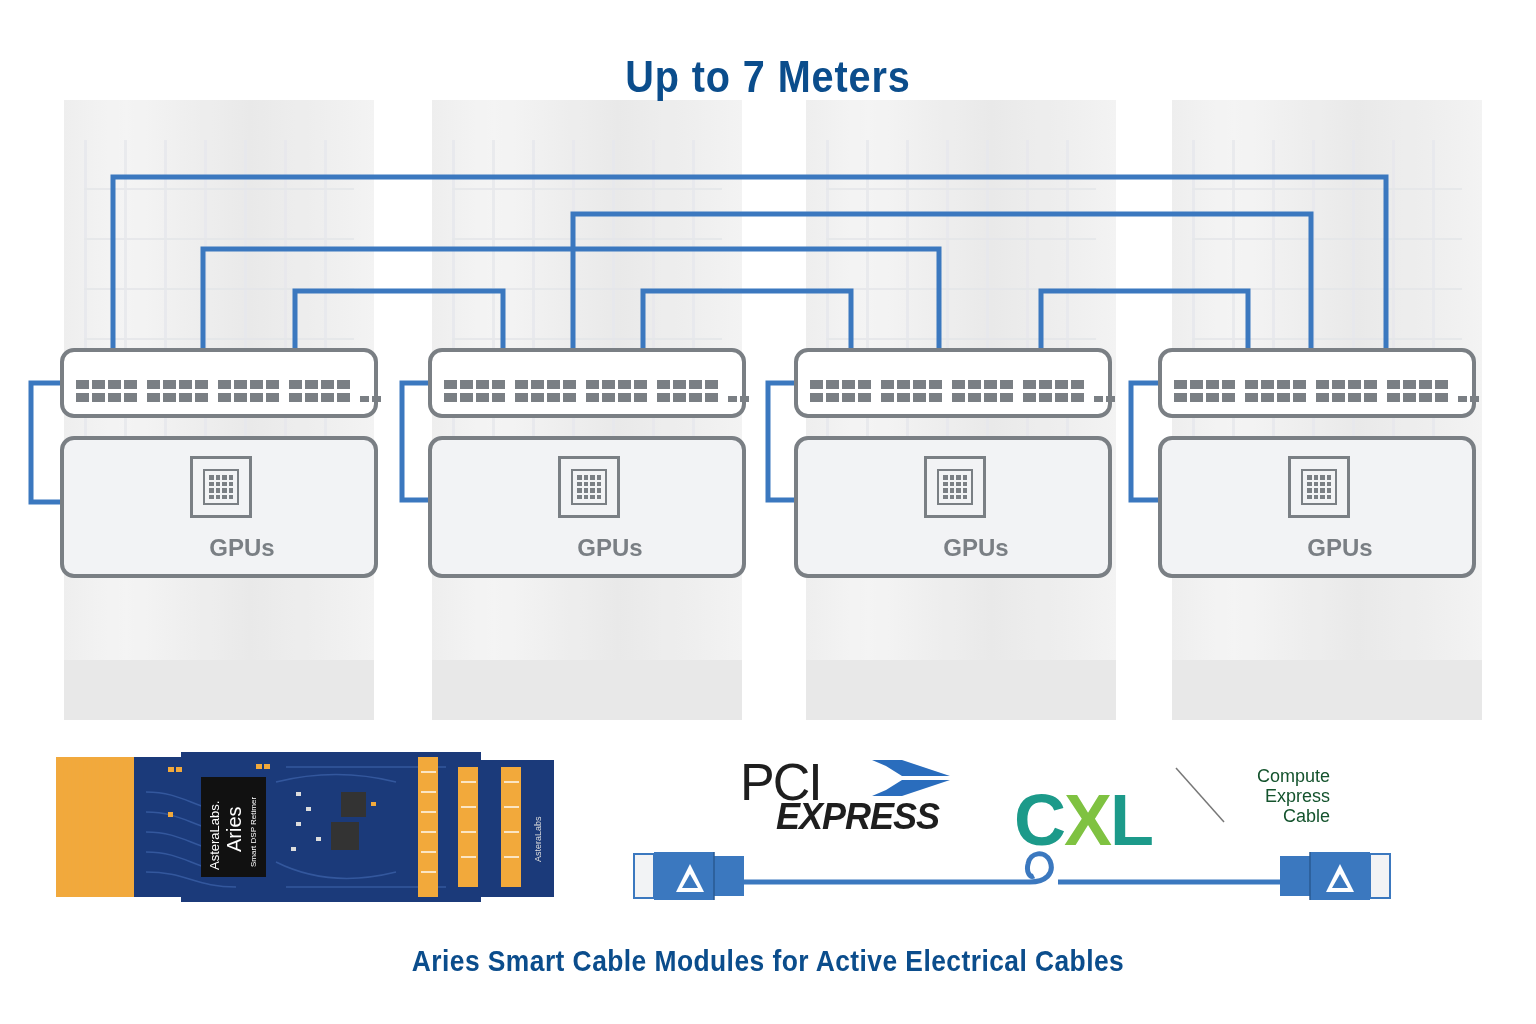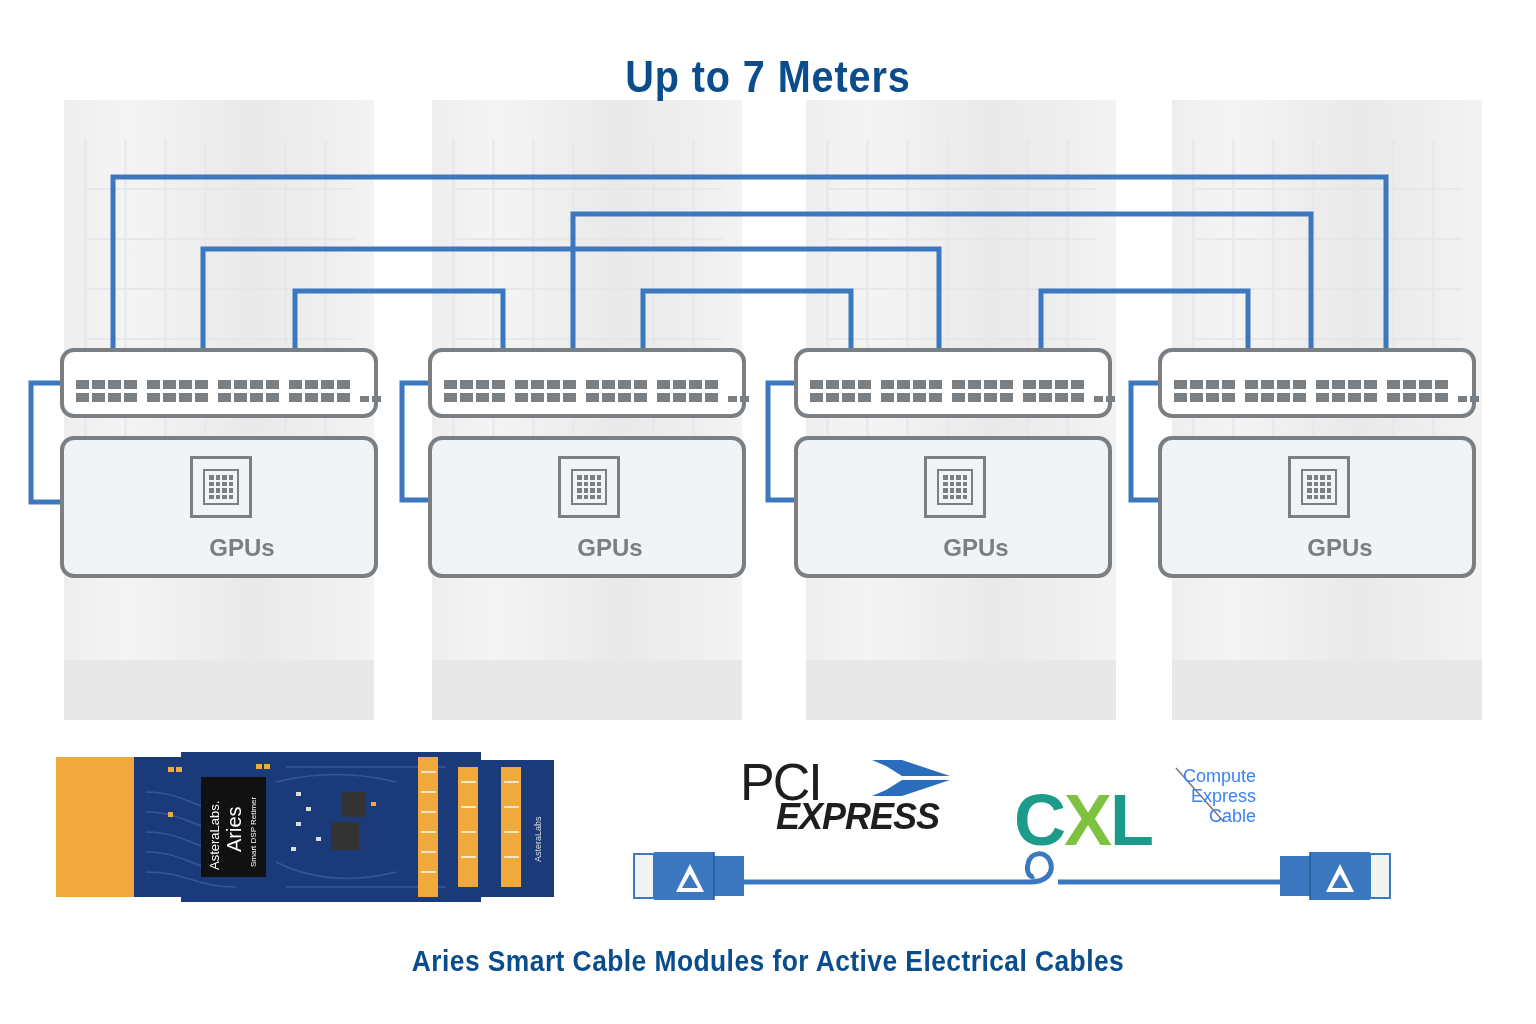--- a/index.html
+++ b/index.html
@@ -20,21 +20,21 @@
   .port.small { width:9px; height:6px; margin-top:3px; }
   .gpu { position:absolute; top:436px; width:318px; height:142px; border:4px solid #7a7f84; border-radius:14px; background:#f2f3f5; box-sizing:border-box; }
   .chip { position:absolute; left:126px; top:16px; width:62px; height:62px; border:3px solid #7a7f84; box-sizing:border-box; background:#f2f3f5; }
   .chip-inner { position:absolute; left:10px; top:10px; width:36px; height:36px; border:2px solid #7a7f84; box-sizing:border-box; display:grid; grid-template-columns:repeat(4,1fr); gap:2px; padding:4px; }
   .chip-inner span { background:#7a7f84; }
   .gpu-label { position:absolute; left:0; right:0; top:94px; text-align:center; font-weight:bold; font-size:24px; color:#7a7f84;margin-left:46px; }
   .pcb { position:absolute; left:56px; top:752px; width:498px; height:150px; }
   .pci-text { position:absolute; left:740px; top:752px; font-size:52px; color:#1e1e1e; letter-spacing:-2px; font-family:"Liberation Sans", sans-serif; }
   .pci-express { position:absolute; left:776px; top:796px; font-size:36px; font-weight:bold; font-style:italic; color:#1e1e1e; letter-spacing:-1px; }
   .cxl-text { position:absolute; left:1014px; top:779px; font-size:72px; font-weight:bold; letter-spacing:-2px; }
-  .cxl-sub { position:absolute; left:1160px; top:766px; font-size:18px; color:#3b82f6; line-height:20px; text-align:right; width:96px; }
+  .cxl-sub { position:absolute; left:1234px; top:766px; font-size:18px; color:#14532d; line-height:20px; text-align:right; width:96px; }
 </style>
 </head>
 <body>
 
 <div class="rack" style="left:64px;"></div>
 <div class="rack" style="left:432px;"></div>
 <div class="rack" style="left:806px;"></div>
 <div class="rack" style="left:1172px;"></div>
 
 <div class="title" id="main-title">Up to 7 Meters</div>

